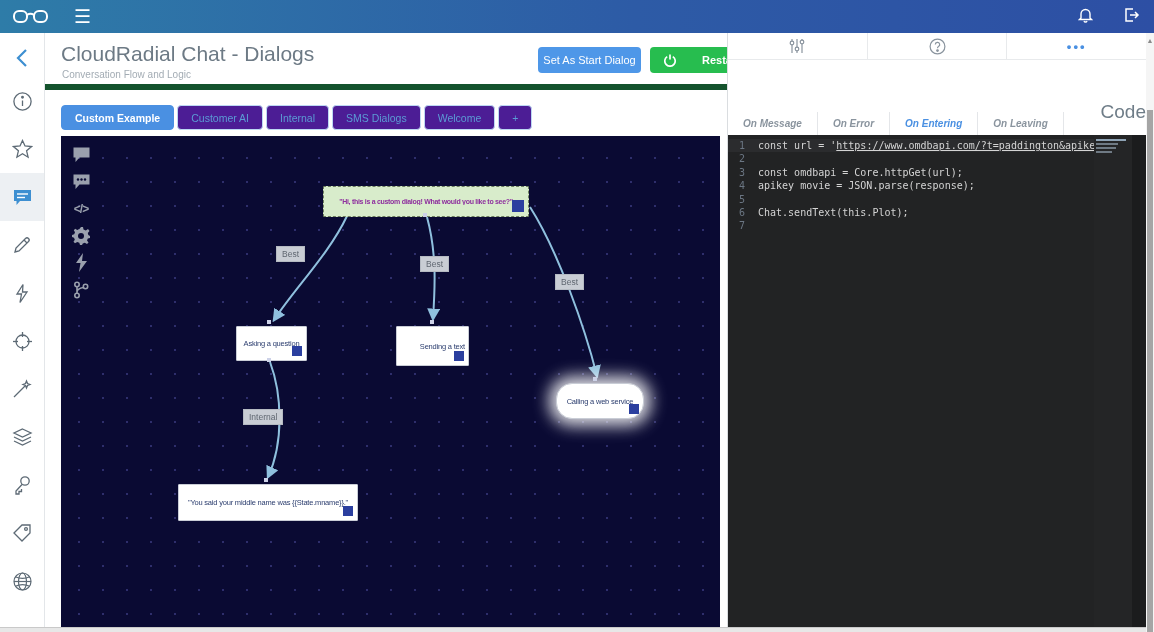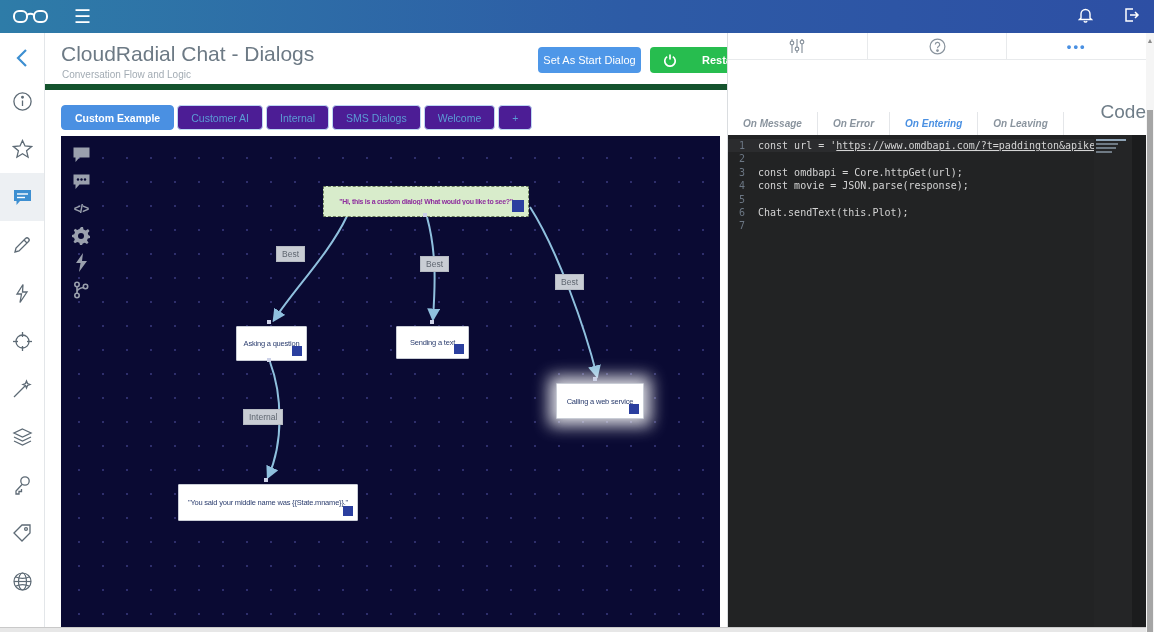--- a/index.html
+++ b/index.html
@@ -50,21 +50,21 @@
   .ct-item { width:22px; height:19px; display:flex; align-items:center; justify-content:center; color:#9aa0ad; cursor:pointer; }
   .ct-item .codetxt { font-size:12px; font-weight:bold; letter-spacing:-1px; }
   svg.edges { position:absolute; left:0; top:0; }
   .fnode { position:absolute; background:#fff; border:1px solid #c9cdd6; border-radius:1px;
            display:flex; align-items:center; justify-content:center; color:#2b3d6e;
            font-size:7.5px; letter-spacing:-0.2px; text-align:center; cursor:pointer; }
   .fnode .sq { position:absolute; right:4px; bottom:4px; width:10px; height:10px; background:#2b3f9f; }
   .fnode.selected { background:#d8eccb; border:1px dashed #6d7f5f; color:#8e2f9e; font-weight:bold;
                     font-size:7px; letter-spacing:-0.3px; }
   .fnode.selected .sq { width:12px; height:12px; }
-  .fnode.glow { box-shadow:0 0 16px 7px rgba(255,255,255,0.85); }
+  .fnode.glow { box-shadow:0 0 16px 7px rgba(255,255,255,0.85);border-radius:16px; }
   .elabel { position:absolute; background:#c9cdd4; border:1px solid #b5bac2; border-radius:0;
             color:#5f6670; font-size:8.5px; padding:2px 5px; white-space:nowrap; cursor:pointer; }
   .port { position:absolute; width:4px; height:4px; background:#cdd2e8; }
 
   
   .panel { position:absolute; left:727px; top:33px; right:0; bottom:5px; background:#fff;
            border-left:1px solid #dadde0; z-index:50; }
   .panel-actions { position:absolute; left:0; top:0; right:8px; height:27px; display:flex; }
   .pa-cell { flex:1; border-right:1px solid #e8eaec; border-bottom:1px solid #e8eaec;
              display:flex; align-items:center; justify-content:center; color:#8a949e; cursor:pointer; }
@@ -286,21 +286,21 @@
 
     <div id="flow-nodes">
         <div class="fnode selected" style="left: 262px; top: 50px; width: 206px; height: 31px;">
           <span style="padding: 0px 3px; white-space: nowrap; overflow: hidden;">"Hi, this is a custom dialog! What would you like to see?"</span>
           <span class="sq"></span>
         </div>
         <div class="fnode" style="left: 175px; top: 190px; width: 71px; height: 35px;">
           <span style="padding: 0px 3px; white-space: nowrap; overflow: hidden;">Asking a question</span>
           <span class="sq"></span>
         </div>
-        <div class="fnode" style="left: 335px; top: 190px; width: 73px; height: 33px;">
+        <div class="fnode" style="left: 335px; top: 190px; width: 73px; height: 40px; justify-content: flex-end;">
           <span style="padding: 0px 3px; white-space: nowrap; overflow: hidden;">Sending a text</span>
           <span class="sq"></span>
         </div>
         <div class="fnode glow" style="left: 495px; top: 247px; width: 88px; height: 36px;">
           <span style="padding: 0px 3px; white-space: nowrap; overflow: hidden;">Calling a web service</span>
           <span class="sq"></span>
         </div>
         <div class="fnode" style="left: 117px; top: 348px; width: 180px; height: 37px;">
           <span style="padding: 0px 3px; white-space: nowrap; overflow: hidden;">"You said your middle name was {{State.mname}}."</span>
           <span class="sq"></span>
@@ -362,21 +362,21 @@
         <div class="cline">
           <span class="gut">2</span>
           <span class="ctx"></span>
         </div>
         <div class="cline">
           <span class="gut">3</span>
           <span class="ctx"><span>const omdbapi = Core.httpGet(url);</span></span>
         </div>
         <div class="cline">
           <span class="gut">4</span>
-          <span class="ctx"><span>const movie = JSON.parse(response);</span></span>
+          <span class="ctx"><span>apikey movie = JSON.parse(response);</span></span>
         </div>
         <div class="cline">
           <span class="gut">5</span>
           <span class="ctx"></span>
         </div>
         <div class="cline">
           <span class="gut">6</span>
           <span class="ctx"><span>Chat.sendText(this.Plot);</span></span>
         </div>
         <div class="cline">

